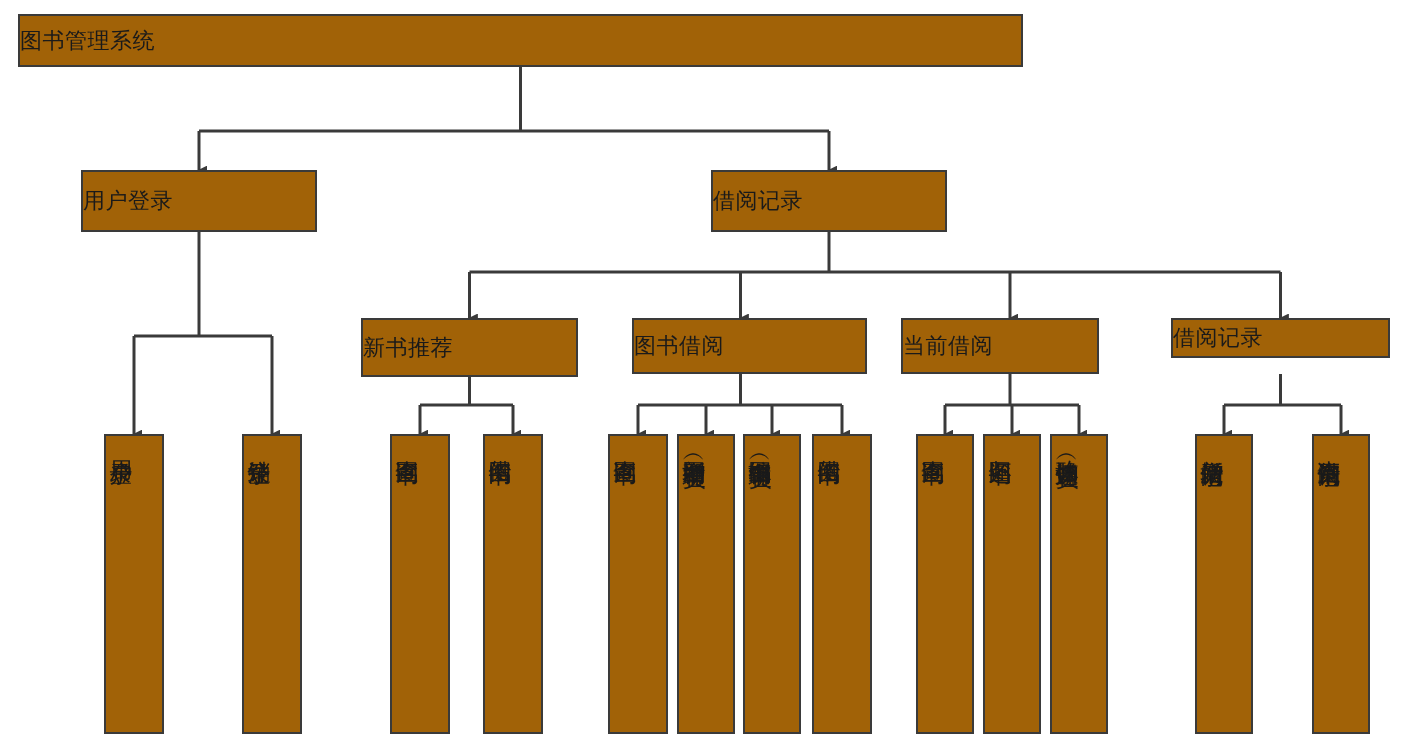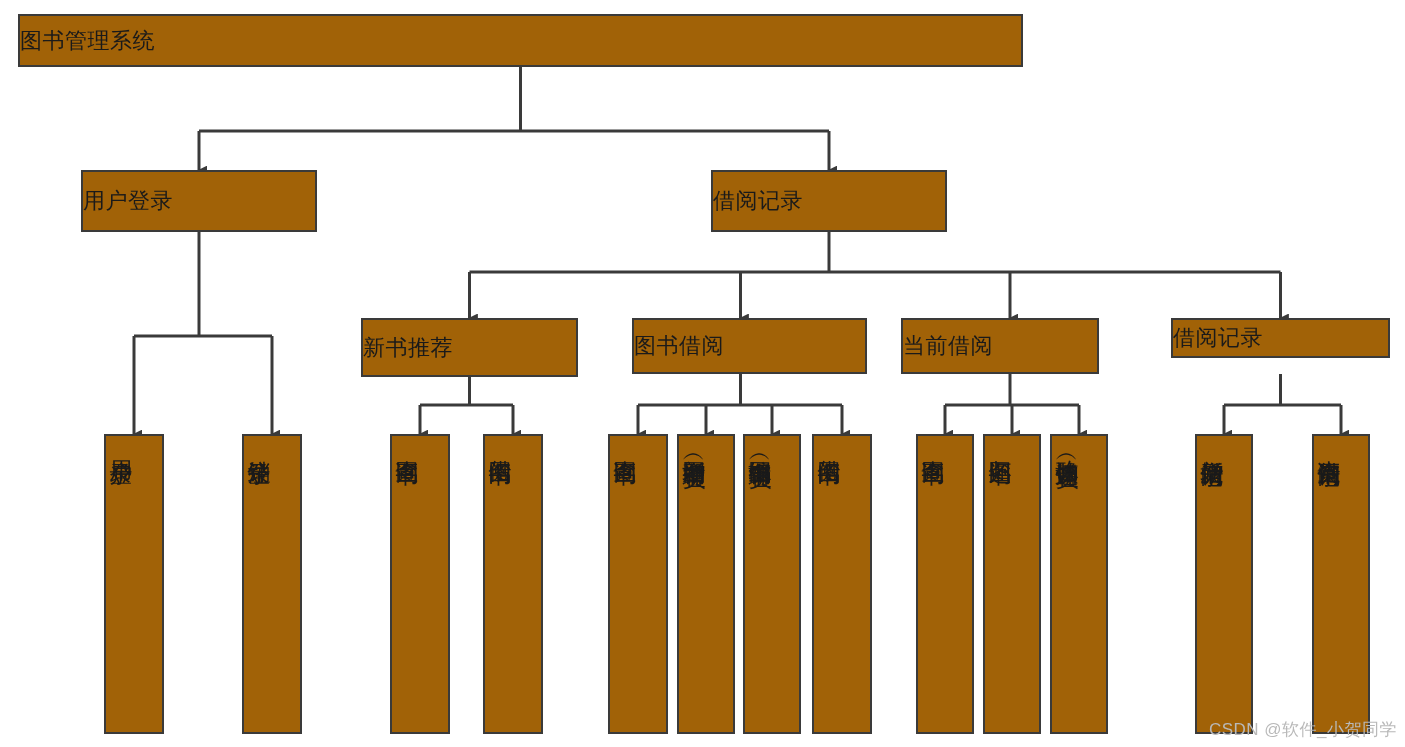--- a/index.html
+++ b/index.html
@@ -171,14 +171,13 @@
         <div class="node-label">确认归还（管理员）</div>
       </div>
       <div class="node-box vertical" style="left: 1195px; top: 434px; width: 58px; height: 300px;">
         <div class="node-label">新增借阅记录</div>
       </div>
       <div class="node-box vertical" style="left: 1312px; top: 434px; width: 58px; height: 300px;">
         <div class="node-label">查询借阅记录</div>
       </div>
     </div>
 
-  <div class="watermark">CSDN @软件_小贺同学</div>
 </div>
 
 </body></html>

